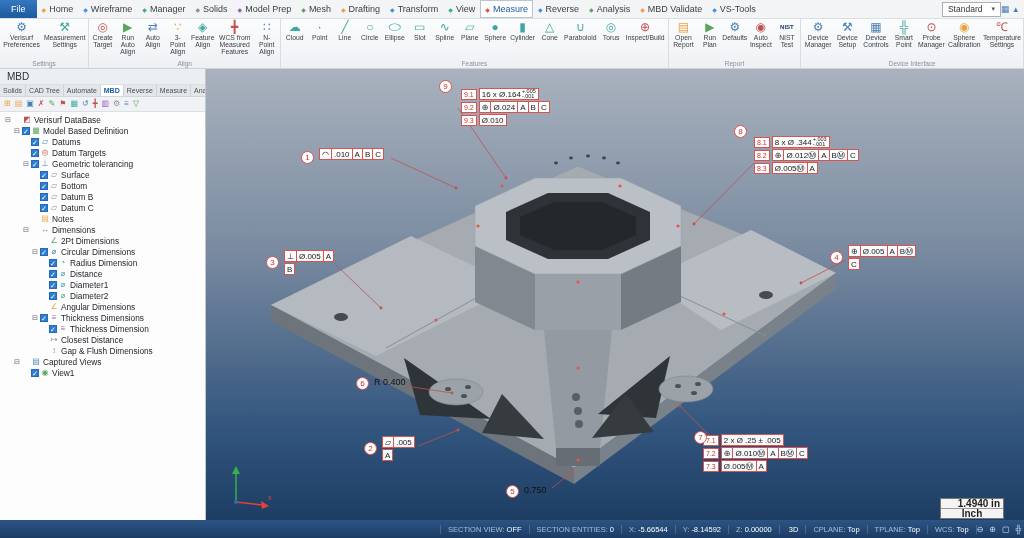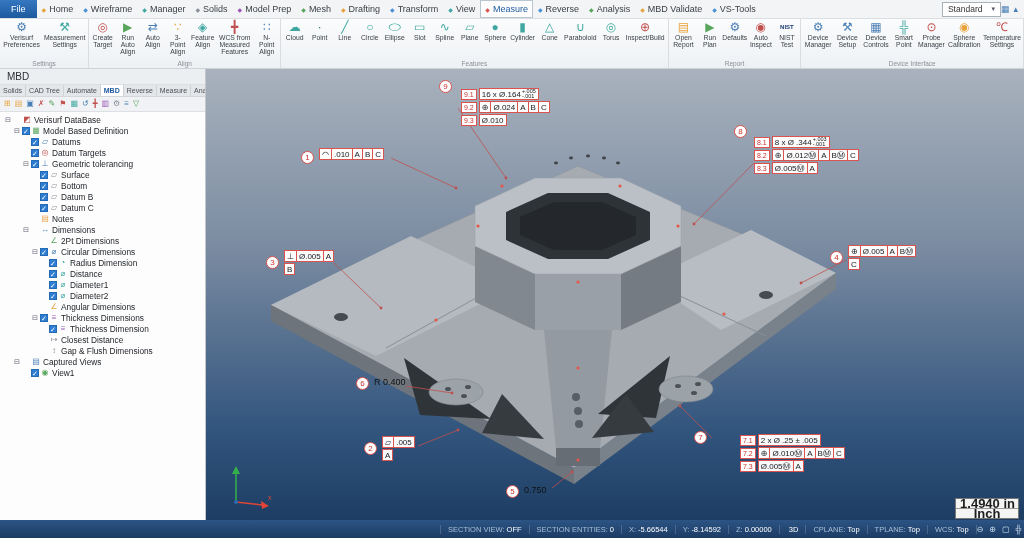--- a/index.html
+++ b/index.html
@@ -56,22 +56,22 @@
   .fcf-row{display:flex;align-items:stretch;margin-bottom:1px;}
   .tag{border:1px solid #d9534f;background:#fff;color:#c9302c;font-size:7px;line-height:9px;padding:0 2px;
        margin-right:2px;align-self:center;}
   .cells{display:flex;}
   .cell{display:flex;align-items:center;border:1px solid #d9534f;border-left:none;background:rgba(255,255,255,.97);
         color:#17191c;font-size:8px;padding:0 2px;height:12px;box-sizing:border-box;white-space:nowrap;}
   .cell:first-child{border-left:1px solid #d9534f;}
   .stack{display:flex;flex-direction:column;font-size:5.5px;line-height:5.5px;margin-left:1px;color:#17191c;}
   .fcf.plain{color:#101214;font-size:9px;}
   .triad{position:absolute;left:18px;bottom:8px;}
-  .scalebox{position:absolute;right:5px;bottom:1px;width:62px;border:1px solid #777;background:#f4f4f2;
-            z-index:4;font-size:13px;color:#1b1d1f;}
+  .scalebox{position:absolute;right:20px;bottom:1px;width:62px;border:1px solid #777;background:#f4f4f2;
+            z-index:4;font-size:10px;color:#1b1d1f;}
   .scale-row{border-bottom:1px solid #999;padding:0 3px;text-align:right;font-weight:bold;height:9px;line-height:9px;}
   .unit-row{height:9px;line-height:9px;font-weight:bold;text-align:center;}
   
   .statusbar{position:absolute;left:0;right:0;bottom:0;height:18px;background:linear-gradient(#2c5484,#1c3c64);
              display:flex;align-items:center;color:#dfe8f3;font-size:7.5px;z-index:10;}
   .status-items{display:flex;margin-left:440px;}
   .status-item{display:flex;gap:2px;padding:0 7px;border-right:1px solid rgba(255,255,255,.18);white-space:nowrap;}
   .status-item:first-child{border-left:1px solid rgba(255,255,255,.18);}
   .s-label{color:#aabfd6;}
   .s-value{color:#fff;}
@@ -809,21 +809,21 @@
       </div>
       <div class="fcf-row">
         <span class="cells">
           <span class="cell">A</span>
         </span>
       </div>
     </div>
     <div class="balloon" style="left: 300px; top: 417px;">5</div>
     <div class="fcf plain" style="left: 318px; top: 417px;">0.750</div>
     <div class="balloon" style="left: 488px; top: 363px;">7</div>
-    <div class="fcf" style="left: 534px; top: 366px;">
+    <div class="fcf" style="left: 497px; top: 366px;">
       <div class="fcf-row">
         <span class="tag">7.1</span>
         <span class="cells">
           <span class="cell">2 x Ø .25 ± .005</span>
         </span>
       </div>
       <div class="fcf-row">
         <span class="tag">7.2</span>
         <span class="cells">
           <span class="cell">⊕</span>

